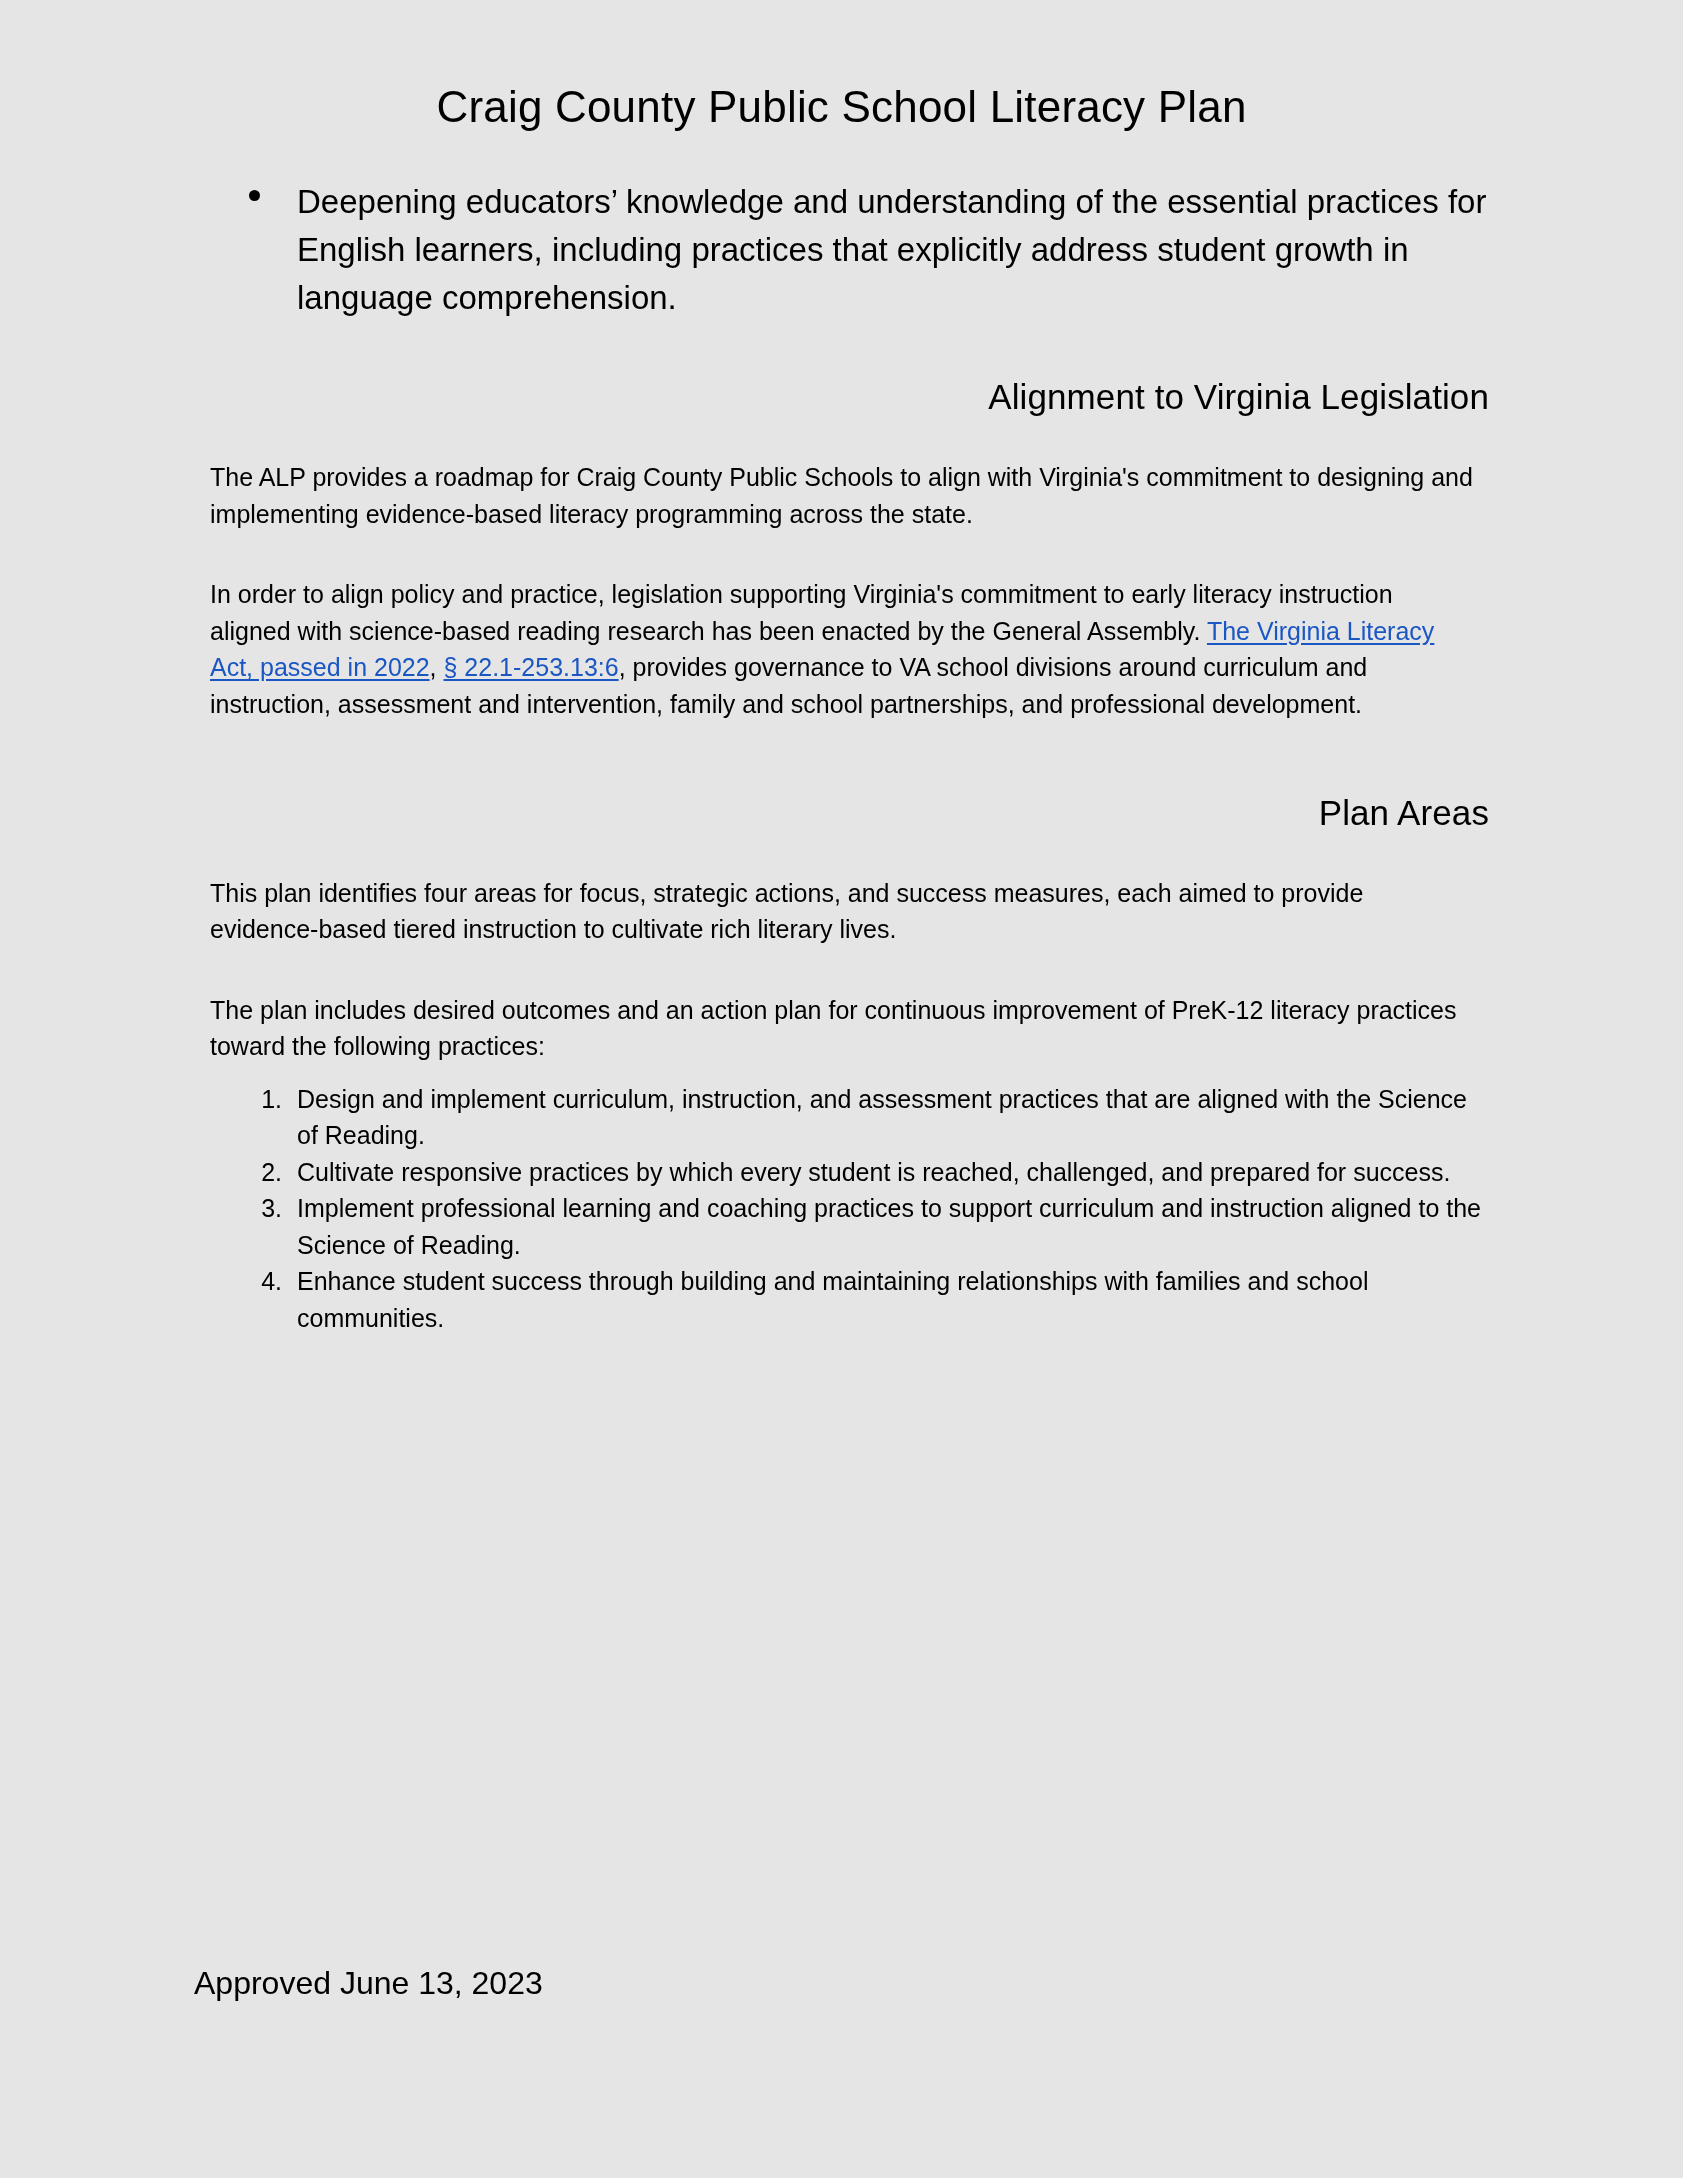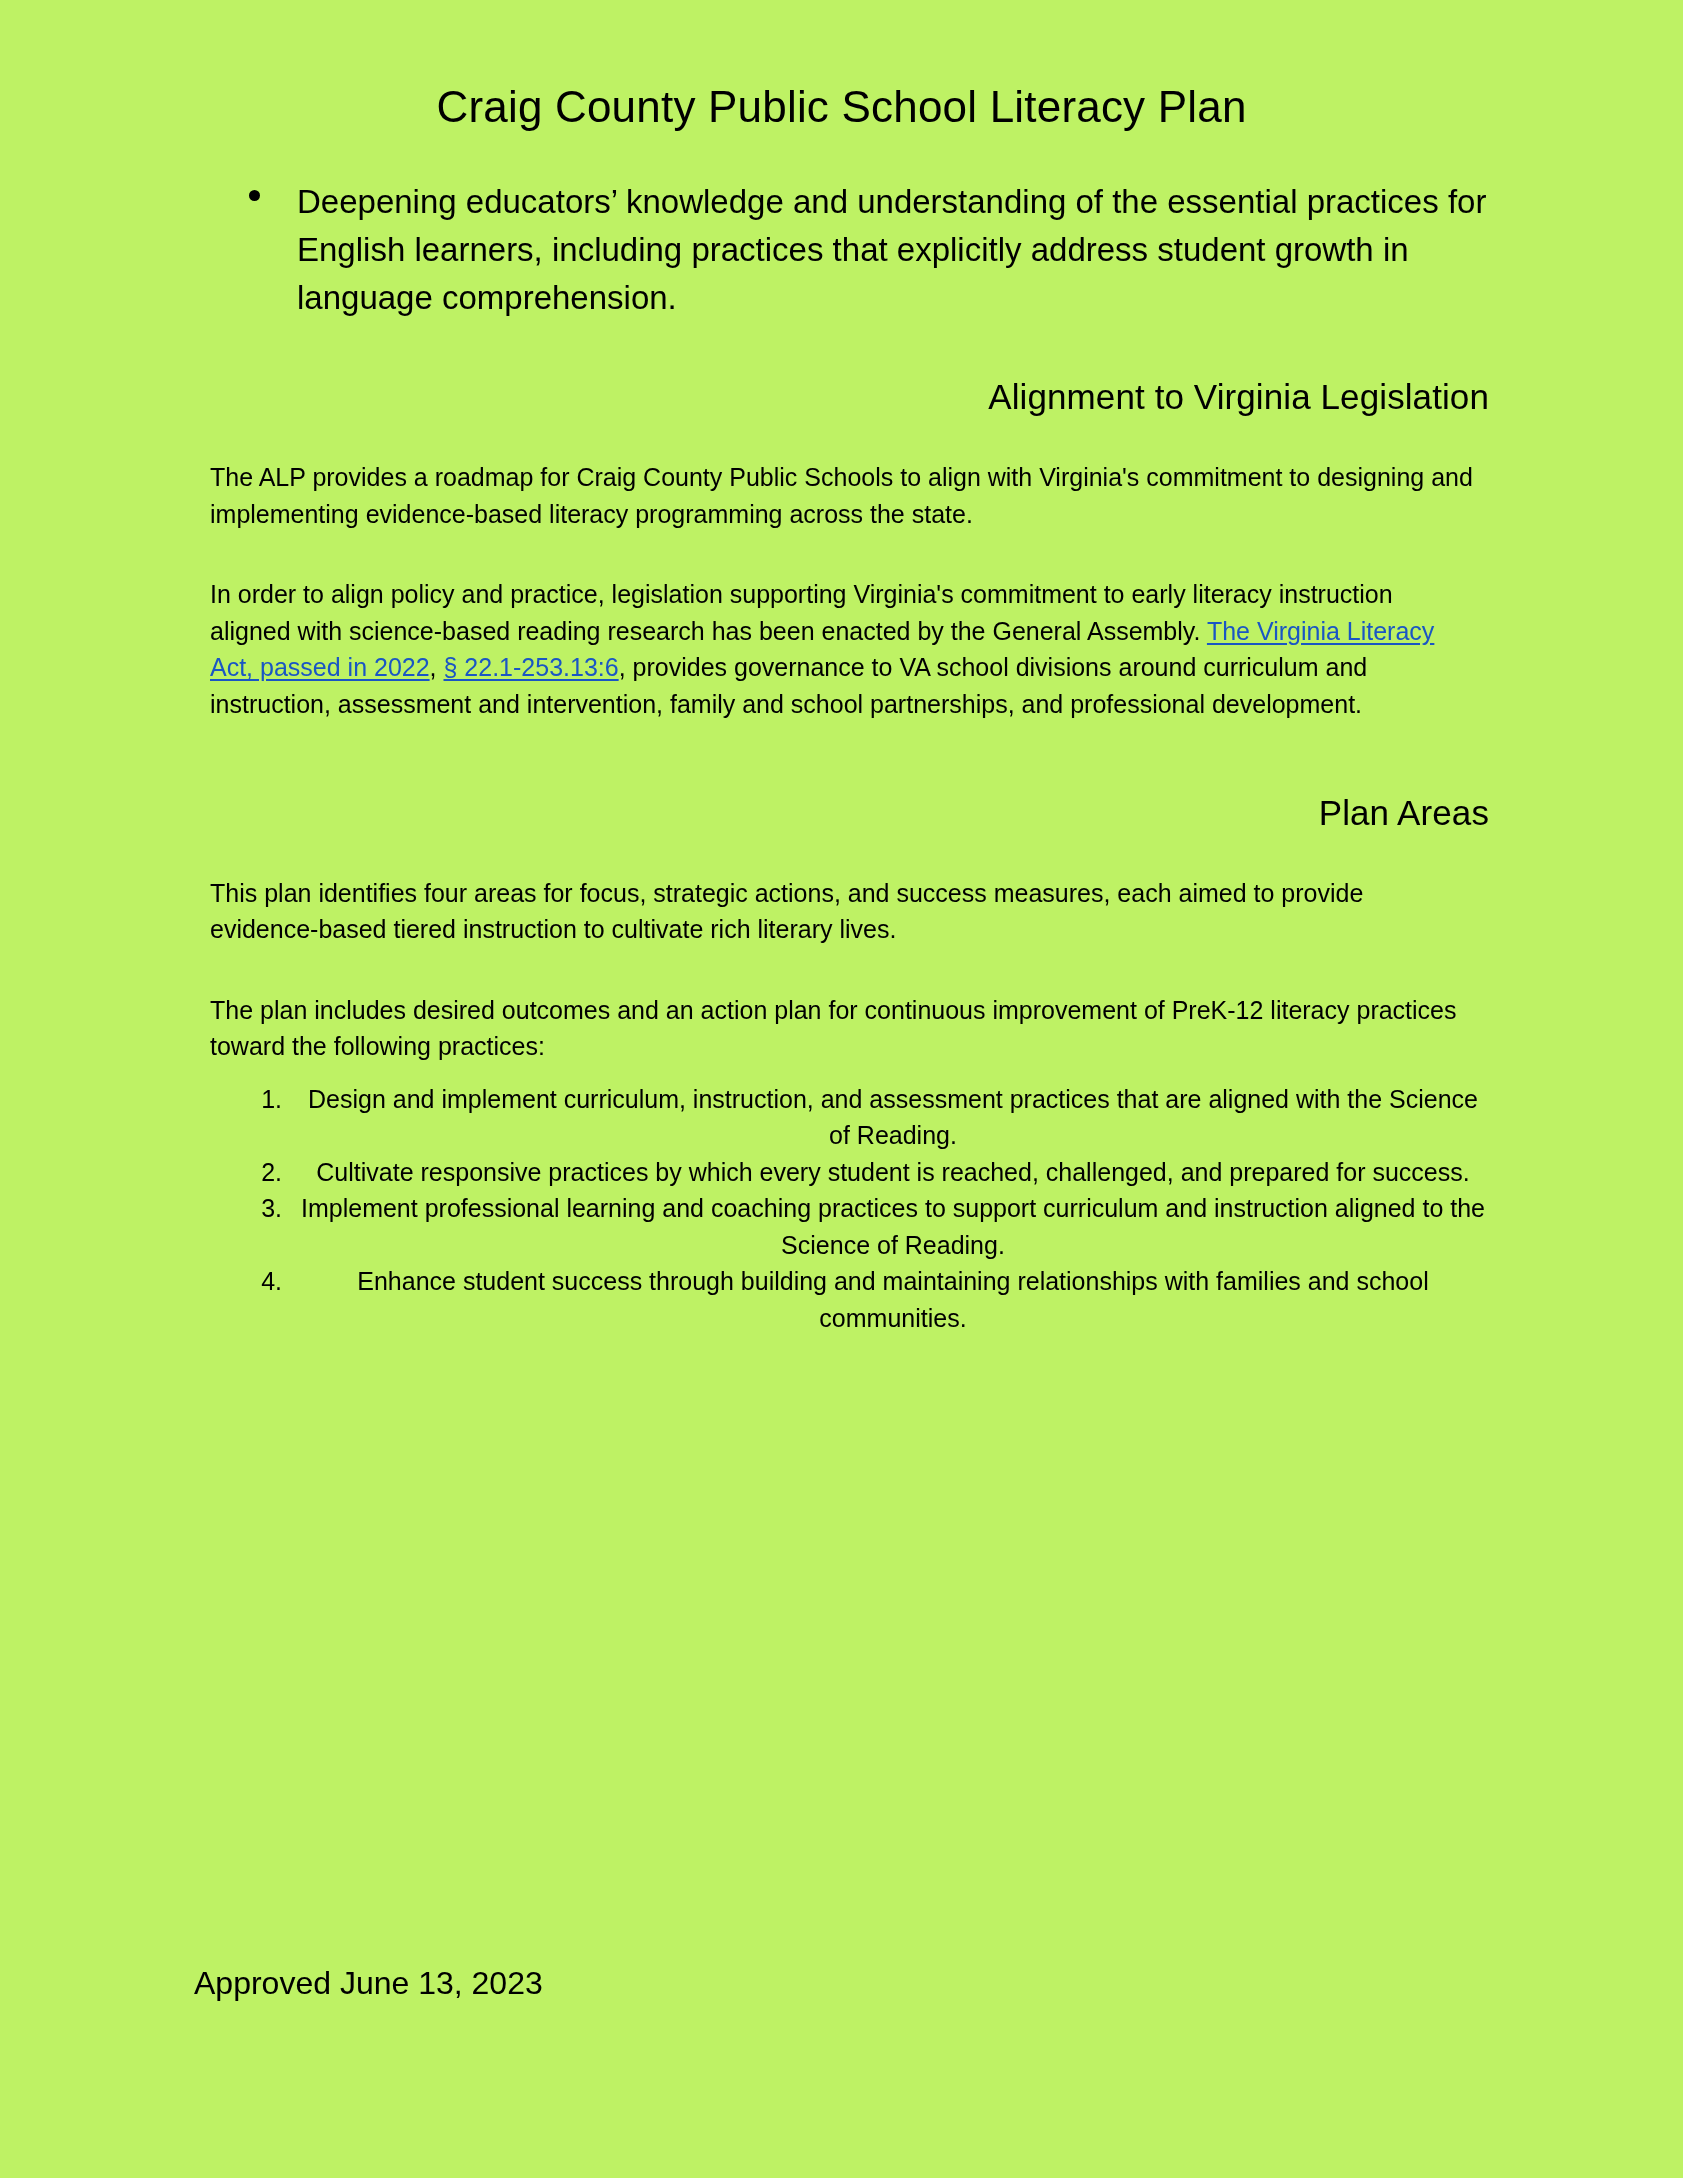--- a/index.html
+++ b/index.html
@@ -8,21 +8,21 @@
     background: #ffffff;
   }
   body {
     font-family: "Liberation Sans", sans-serif;
     color: #000000;
   }
   .page {
     position: relative;
     width: 1683px;
     height: 2178px;
-    background: #bef264;
+    background: #e5e5e5;
     box-sizing: border-box;
     overflow: hidden;
   }
   .doc-title {
     text-align: center;
     font-size: 44px;
     font-weight: 400;
     line-height: 1.2;
     margin: 0;
     padding-top: 81px;
@@ -84,21 +84,20 @@
     padding: 0;
     list-style: none;
     counter-reset: focusitem;
   }
   ol.numbered li {
     position: relative;
     counter-increment: focusitem;
     padding-left: 103px;
     font-size: 25px;
     line-height: 1.46;
-    text-align: center;
   }
   ol.numbered li .num {
     position: absolute;
     left: 48px;
     top: 0;
     width: 40px;
     text-align: right;
     font-size: 25px;
   }
   ol.numbered li .num::after {

